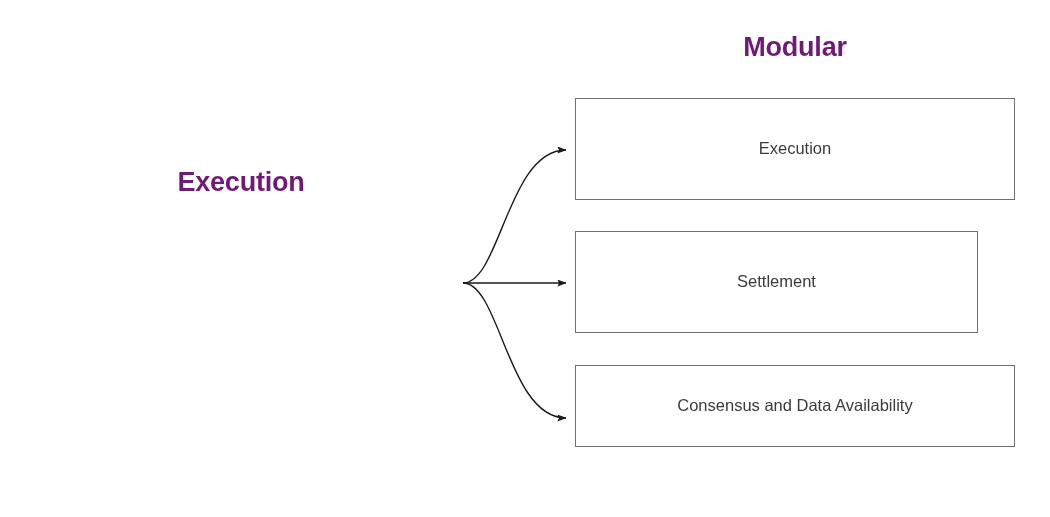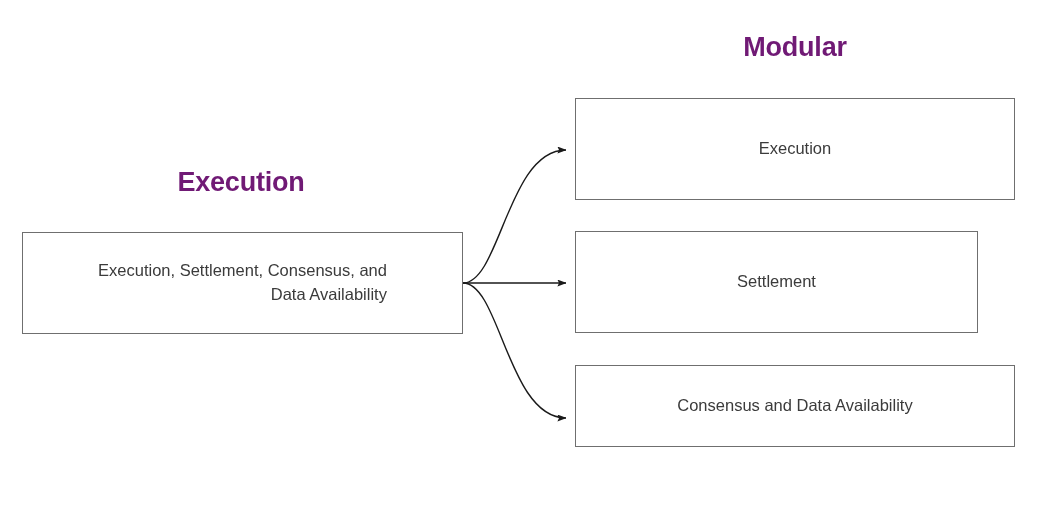--- a/index.html
+++ b/index.html
@@ -108,27 +108,20 @@
 
     <path d="M463,283 L566,283" fill="none" stroke="#1a1a1a" stroke-width="1.4" marker-end="url(#arrowhead)"></path>
 
     <path d="M463,283 C500,283 508,418 566,418" fill="none" stroke="#1a1a1a" stroke-width="1.4" marker-end="url(#arrowhead)"></path>
   </svg>
 
   <div class="heading" id="heading-monolithic">Execution</div>
 
   <div class="heading" id="heading-modular">Modular</div>
 
-  <div class="node-box" id="box-monolithic">
-    <div class="node-label">
-      <span>Execution, Settlement, Consensus, and</span>
-      <br>
-      <span>Data Availability</span>
-    </div>
-  </div>
 
   <div class="node-box" id="box-execution">
     <div class="node-label">Execution</div>
   </div>
 
   <div class="node-box" id="box-settlement">
     <div class="node-label">Settlement</div>
   </div>
 
   <div class="node-box" id="box-consensus-da">

